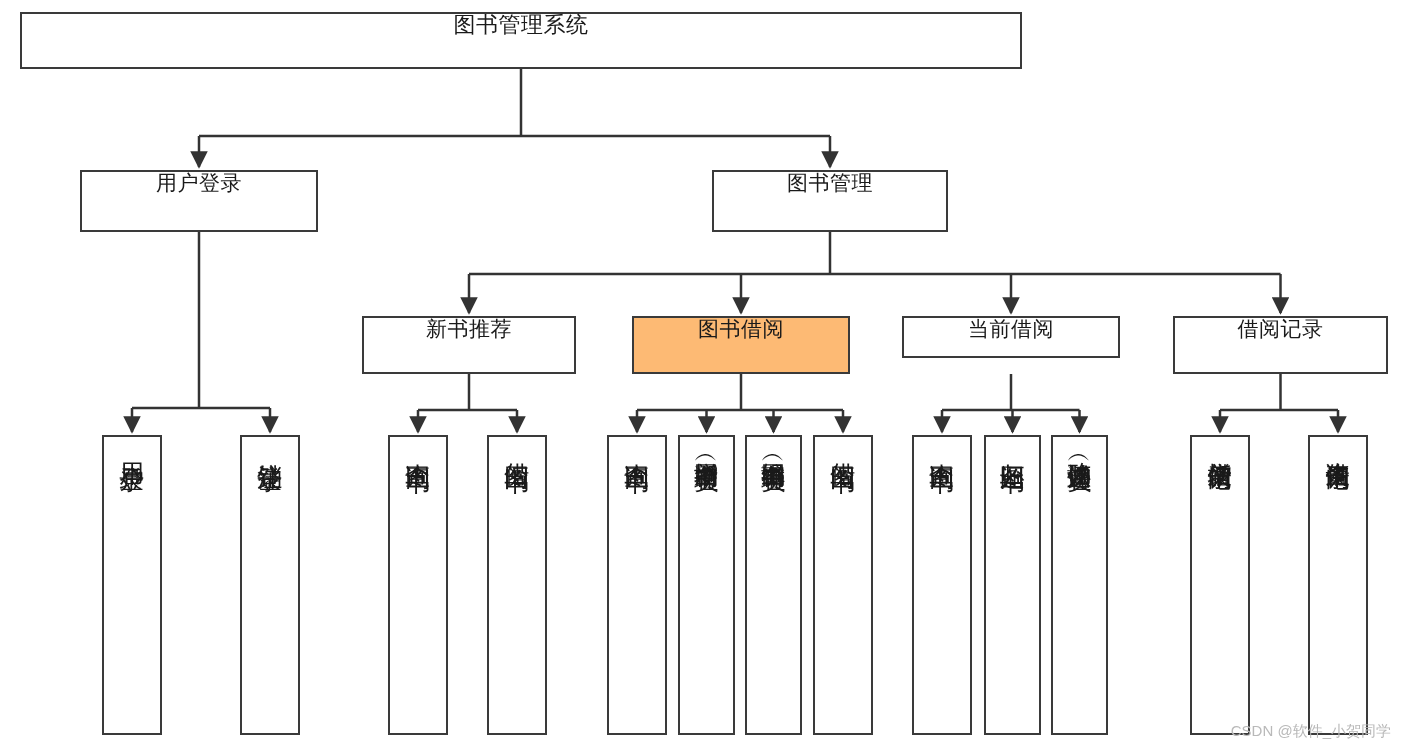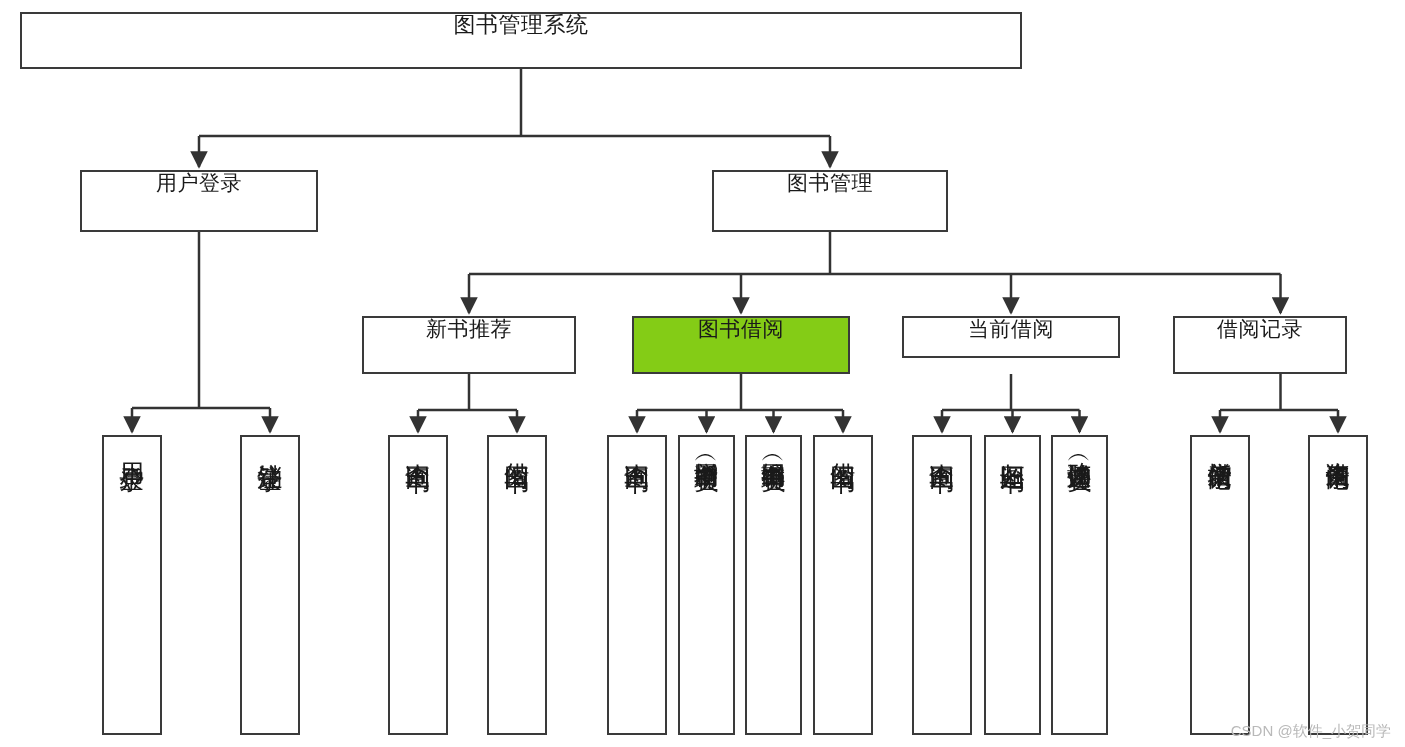--- a/index.html
+++ b/index.html
@@ -130,27 +130,27 @@
       </div>
       <div class="node horizontal level2" style="left: 80px; top: 170px; width: 238px; height: 62px; border-color: rgb(58, 58, 58); background: rgb(255, 255, 255);">
         <span class="node-label" style="color: rgb(26, 26, 26);">用户登录</span>
       </div>
       <div class="node horizontal level2" style="left: 712px; top: 170px; width: 236px; height: 62px; border-color: rgb(58, 58, 58); background: rgb(255, 255, 255);">
         <span class="node-label" style="color: rgb(26, 26, 26);">图书管理</span>
       </div>
       <div class="node horizontal level3" style="left: 362px; top: 316px; width: 214px; height: 58px; border-color: rgb(58, 58, 58); background: rgb(255, 255, 255);">
         <span class="node-label" style="color: rgb(26, 26, 26);">新书推荐</span>
       </div>
-      <div class="node horizontal level3" style="left: 632px; top: 316px; width: 218px; height: 58px; border-color: rgb(58, 58, 58); background: #84cc16;">
+      <div class="node horizontal level3" style="left: 632px; top: 316px; width: 218px; height: 58px; border-color: rgb(58, 58, 58); background: #fdba74;">
         <span class="node-label" style="color: rgb(26, 26, 26);">图书借阅</span>
       </div>
       <div class="node horizontal level3" style="left: 902px; top: 316px; width: 218px; height: 42px; border-color: rgb(58, 58, 58); background: rgb(255, 255, 255);">
         <span class="node-label" style="color: rgb(26, 26, 26);">当前借阅</span>
       </div>
-      <div class="node horizontal level3" style="left: 1173px; top: 316px; width: 174px; height: 58px; border-color: rgb(58, 58, 58); background: rgb(255, 255, 255);">
+      <div class="node horizontal level3" style="left: 1173px; top: 316px; width: 215px; height: 58px; border-color: rgb(58, 58, 58); background: rgb(255, 255, 255);">
         <span class="node-label" style="color: rgb(26, 26, 26);">借阅记录</span>
       </div>
       <div class="node vertical leaf" style="left: 102px; top: 435px; width: 60px; height: 300px; border-color: rgb(58, 58, 58); background: rgb(255, 255, 255);">
         <span class="node-label" style="color: rgb(26, 26, 26);">用户登录</span>
       </div>
       <div class="node vertical leaf" style="left: 240px; top: 435px; width: 60px; height: 300px; border-color: rgb(58, 58, 58); background: rgb(255, 255, 255);">
         <span class="node-label" style="color: rgb(26, 26, 26);">注销登录</span>
       </div>
       <div class="node vertical leaf" style="left: 388px; top: 435px; width: 60px; height: 300px; border-color: rgb(58, 58, 58); background: rgb(255, 255, 255);">
         <span class="node-label" style="color: rgb(26, 26, 26);">查询图书</span>

